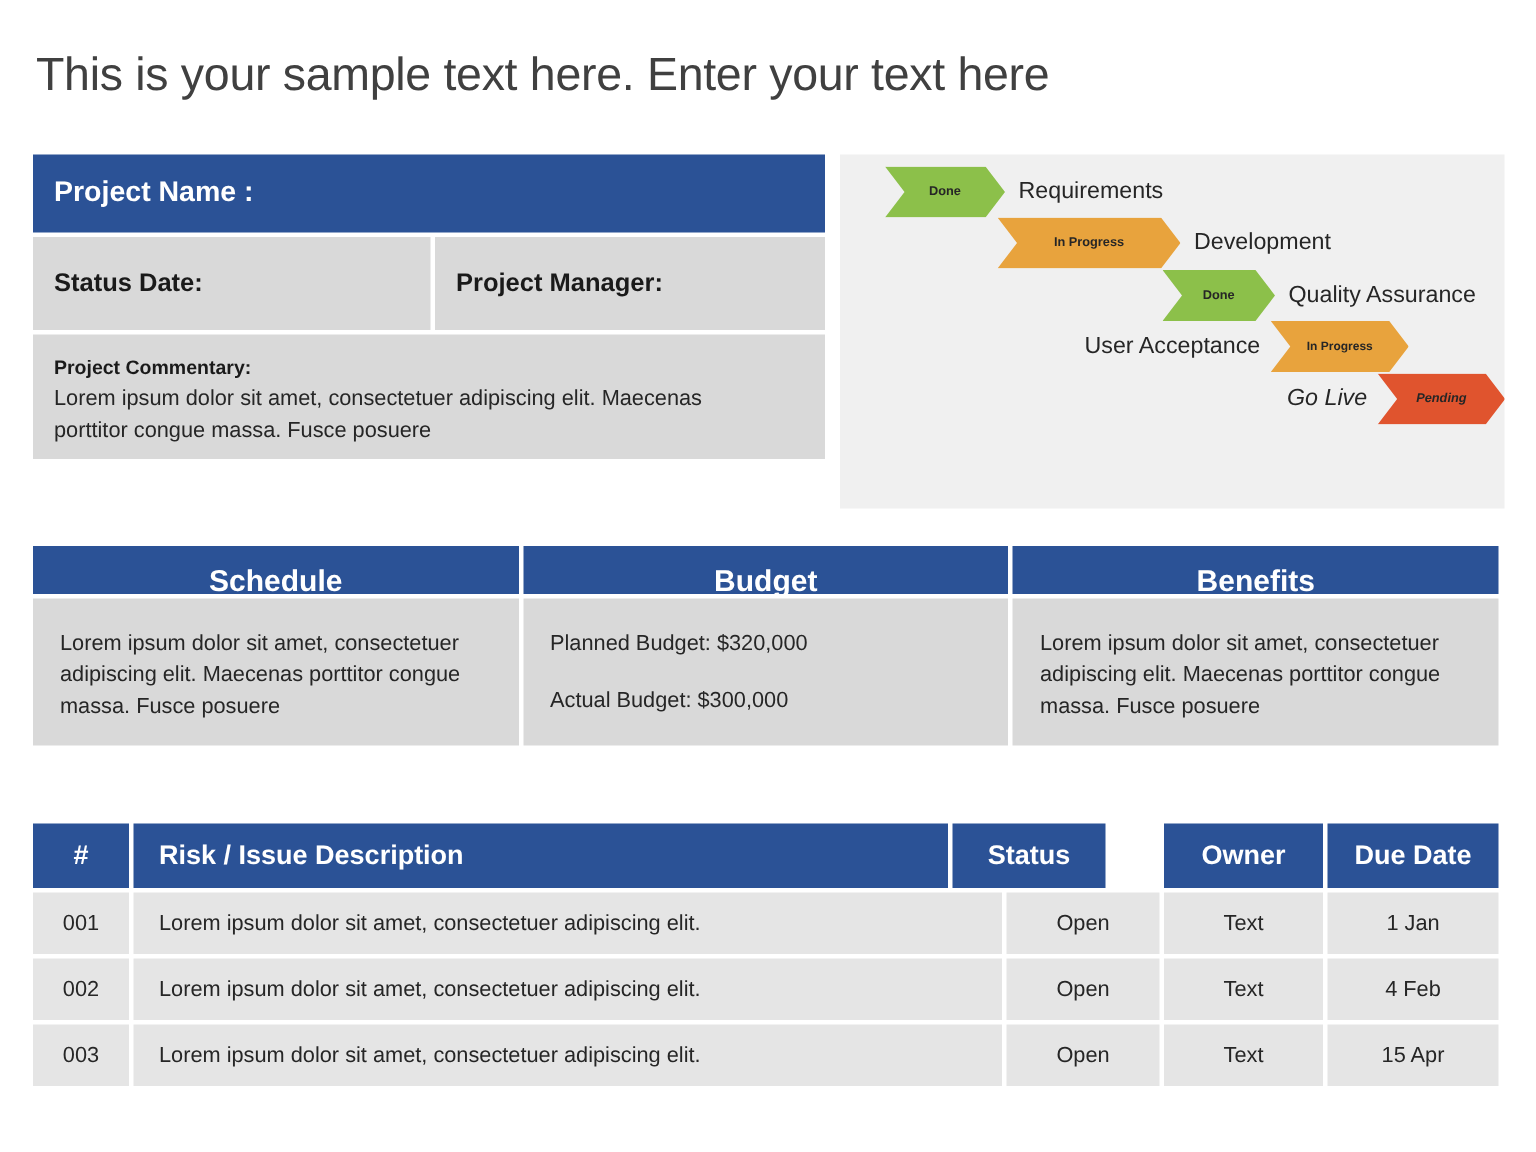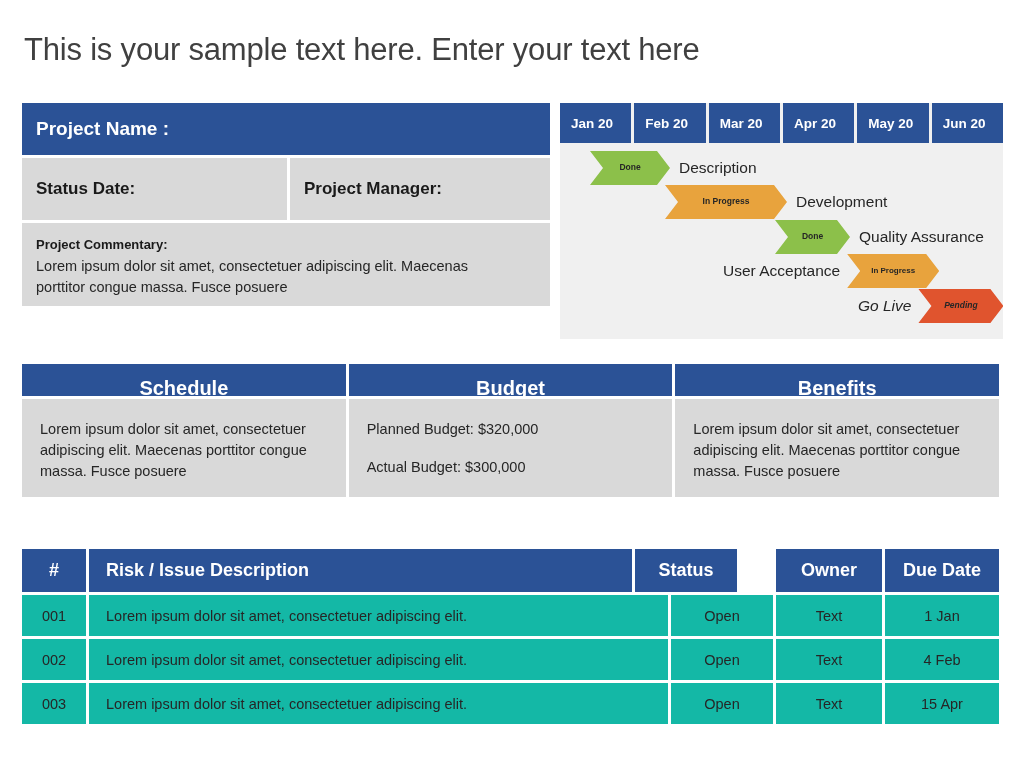--- a/index.html
+++ b/index.html
@@ -181,21 +181,21 @@
   .risk-head-cell {
     background: #2B5296;
     color: #ffffff;
     font-size: 18px;
     font-weight: bold;
     display: flex;
     align-items: center;
     height: 43px;
   }
   .risk-cell {
-    background: #14b8a6;
+    background: #e5e5e5;
     color: #262626;
     font-size: 14.5px;
     display: flex;
     align-items: center;
     height: 41px;
   }
   .c-num   { width: 64px;  justify-content: center; }
   .c-desc  { flex: 1;      padding-left: 17px; }
   .c-stat  { width: 102px; justify-content: center; }
   .c-own   { width: 106px; justify-content: center; }
@@ -212,32 +212,24 @@
     <div class="info-cell half-left">Status Date:</div>
     <div class="info-cell half-right">Project Manager:</div>
   </div>
   <div class="info-commentary">
     <div class="commentary-title">Project Commentary:</div>
     <div class="commentary-body">Lorem ipsum dolor sit amet, consectetuer adipiscing elit. Maecenas porttitor congue massa. Fusce posuere</div>
   </div>
 </div>
 
 <div class="timeline-panel">
-  <div class="month-bar">
-      <div class="month-cell">Jan 20</div>
-      <div class="month-cell">Feb 20</div>
-      <div class="month-cell">Mar 20</div>
-      <div class="month-cell">Apr 20</div>
-      <div class="month-cell">May 20</div>
-      <div class="month-cell">Jun 20</div>
-    </div>
   <div class="milestones">
       <div class="milestone-row" style="left: 30px; top: 8px;">
         <div class="chevron" style="background: rgb(140, 192, 74); width: 80px;">Done</div>
-        <div class="milestone-label right">Description</div>
+        <div class="milestone-label right">Requirements</div>
       </div>
       <div class="milestone-row" style="left: 105px; top: 42px;">
         <div class="chevron" style="background: rgb(232, 163, 61); width: 122px;">In Progress</div>
         <div class="milestone-label right">Development</div>
       </div>
       <div class="milestone-row" style="left: 215px; top: 77px;">
         <div class="chevron" style="background: rgb(140, 192, 74); width: 75px;">Done</div>
         <div class="milestone-label right">Quality Assurance</div>
       </div>
       <div class="milestone-row" style="left: 163px; top: 111px;">

